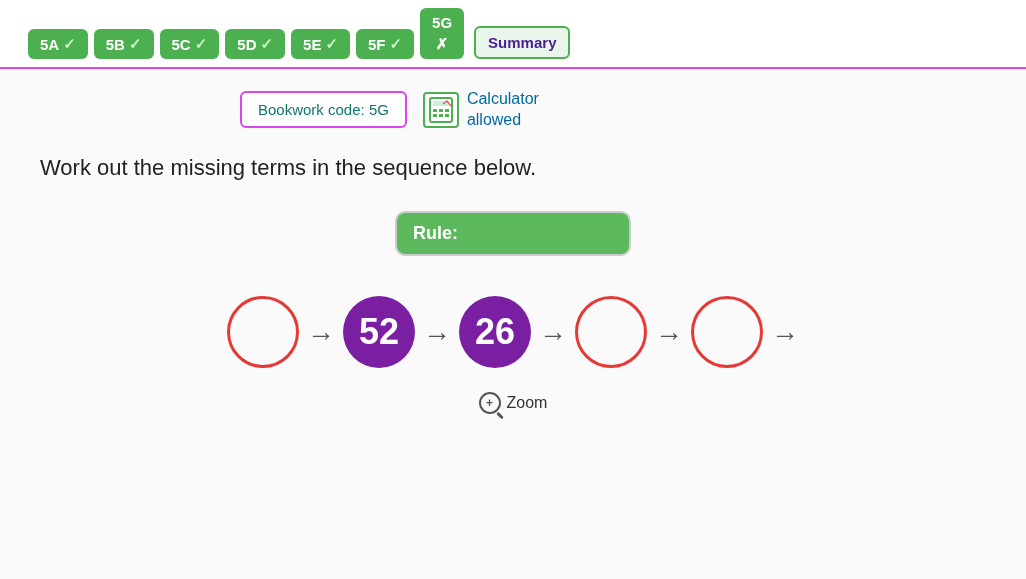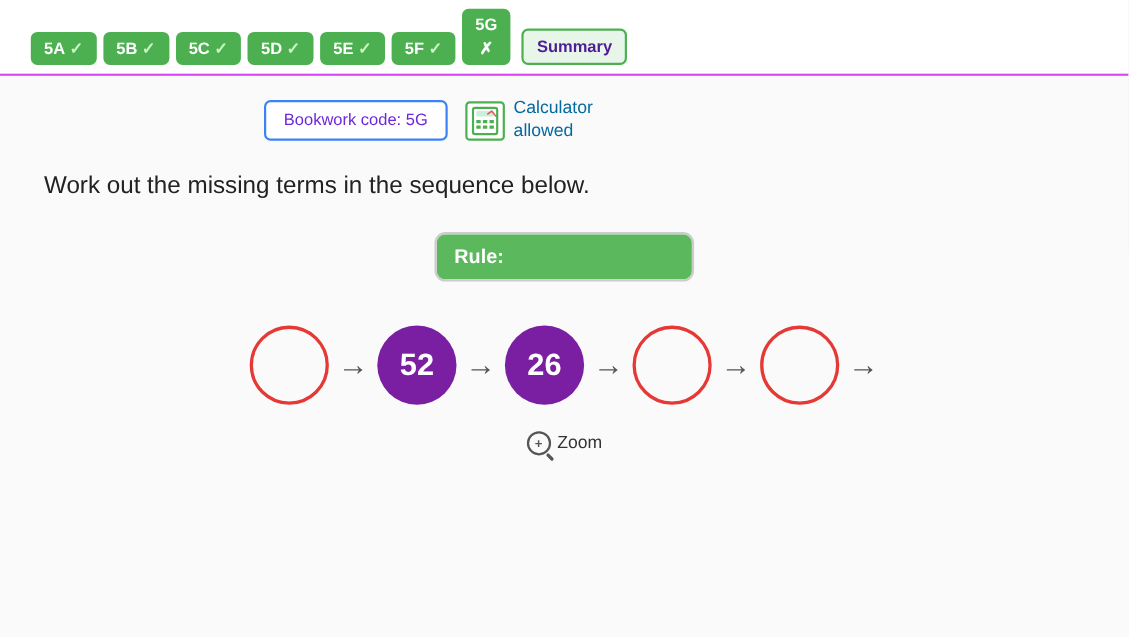--- a/index.html
+++ b/index.html
@@ -71,25 +71,25 @@
 
     
     .bookwork-row {
       display: flex;
       align-items: center;
       gap: 16px;
       margin-bottom: 24px;
     }
 
     .bookwork-box {
-      border: 2px solid #3b82f6;
+      border: 2px solid #d946ef;
       border-radius: 6px;
       padding: 8px 16px;
       font-size: 15px;
-      color: #6d28d9;
+      color: #0f766e;
       background: white;
     }
 
     .calculator-box {
       display: flex;
       align-items: center;
       gap: 8px;
     }
 
     .calc-icon {
@@ -165,21 +165,21 @@
       margin-top: 10px;
     }
 
     .seq-circle {
       width: 72px;
       height: 72px;
       border-radius: 50%;
       display: flex;
       align-items: center;
       justify-content: center;
-      font-size: 28px;
+      font-size: 36px;
       font-weight: bold;
       flex-shrink: 0;
     }
 
     .seq-empty {
       border: 3px solid #e53935;
       background: transparent;
       color: transparent;
     }
 

